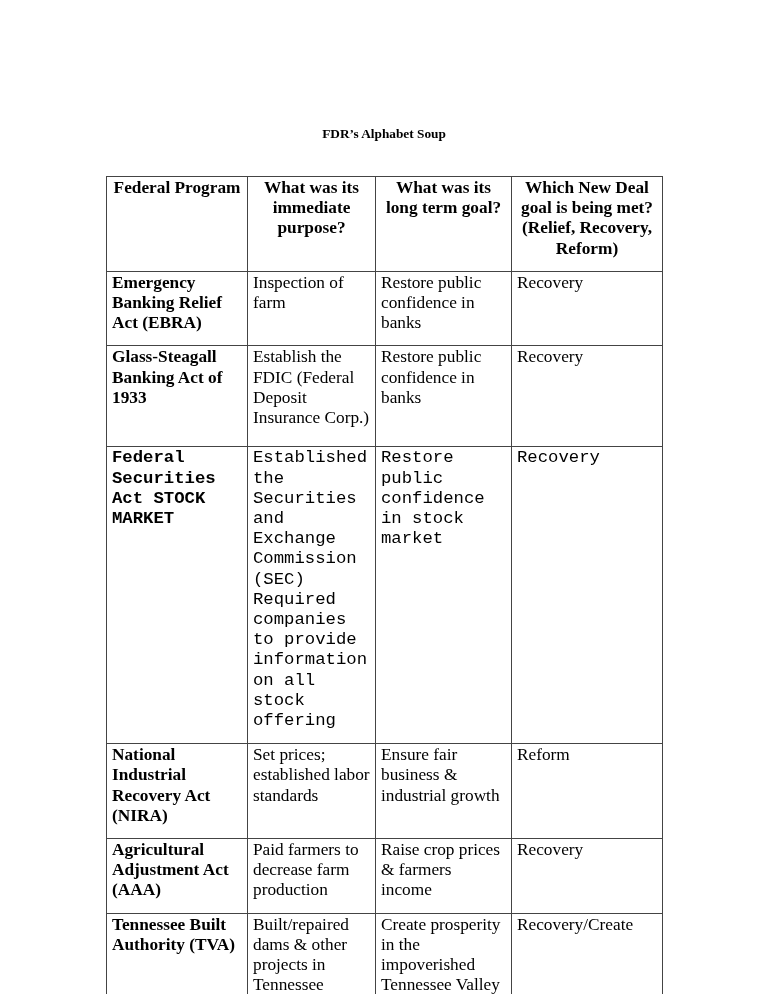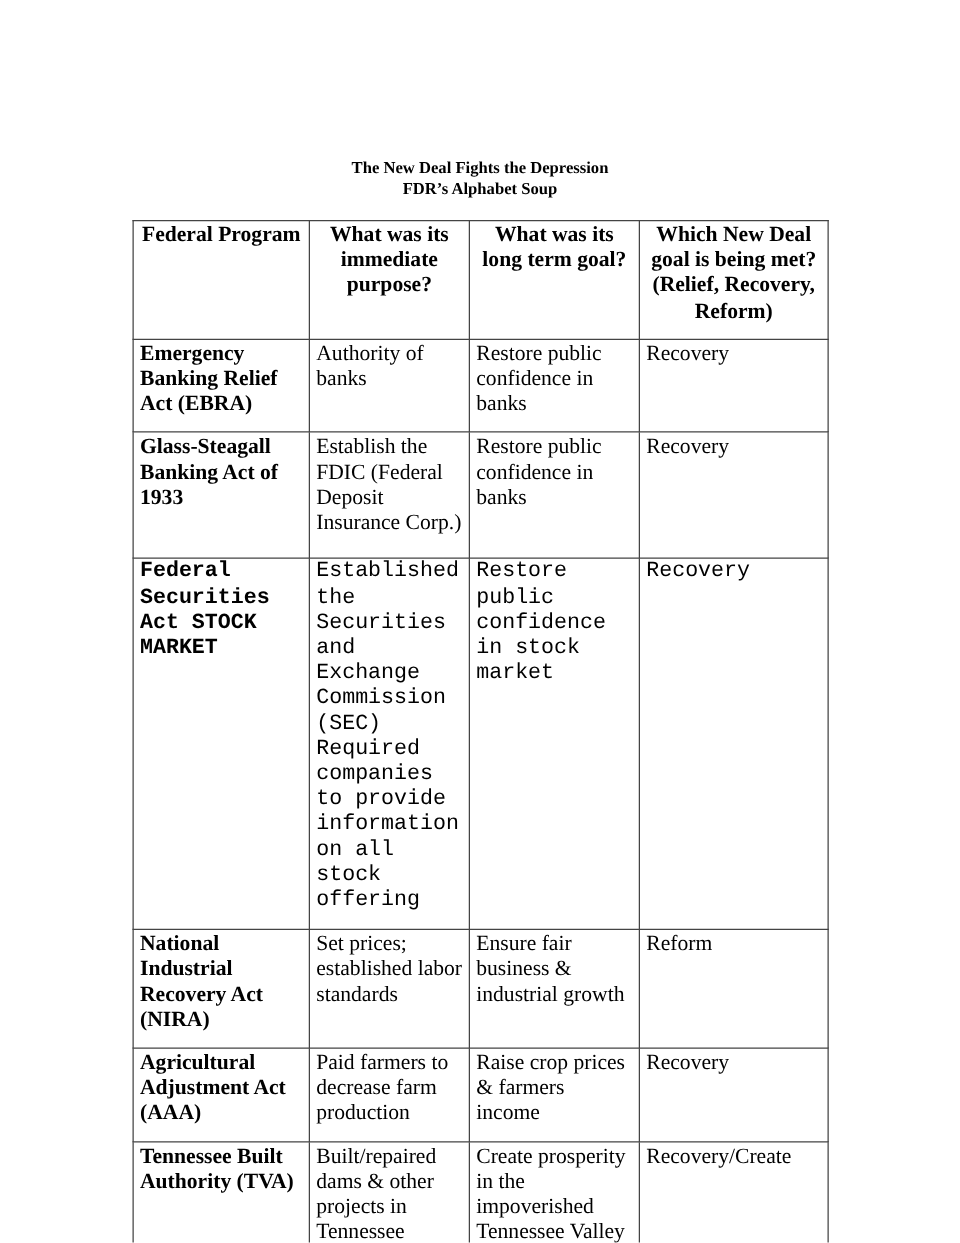--- a/index.html
+++ b/index.html
@@ -10,41 +10,40 @@
   th { font-weight: bold; text-align: center; }
   td.prog { font-weight: bold; text-align: left; }
   col.c1 { width: 141px; } col.c2 { width: 128px; } col.c3 { width: 136px; } col.c4 { width: 151px; }
   tr.h0 { height: 85px; } tr.r1 { height: 62px; margin-top: 40px; } tr.r2 { height: 101px; } tr.r3 { height: 203px; font-family: Liberation Mono, monospace; }
   tr.r4 { height: 81px; margin-top: 23px; } tr.r5 { height: 61px; font-family: Liberation Serif, serif; } tr.r6 { height: 102px; } tr.r7 { height: 20px; }
 </style>
 </head>
 <body>
 
 <div class="title">
-  <div>The New Deal Fights the Depression</div>
   <div>FDR’s Alphabet Soup</div>
 </div>
 
 <table>
   <colgroup>
       <col class="c1">
       <col class="c2">
       <col class="c3">
       <col class="c4">
     </colgroup>
   <tbody>
       <tr class="h0">
     <th>Federal Program</th>
     <th>What was its immediate purpose?</th>
     <th>What was its long term goal?</th>
     <th>Which New Deal goal is being met? (Relief, Recovery, Reform)</th>
   </tr>
   <tr class="r1">
     <td class="prog">Emergency Banking Relief Act (EBRA)</td>
-    <td>Authority of banks</td>
+    <td>Inspection of farm</td>
     <td>Restore public confidence in banks</td>
     <td>Recovery</td>
   </tr>
   <tr class="r2">
     <td class="prog">Glass-Steagall Banking Act of 1933</td>
     <td>Establish the FDIC (Federal Deposit Insurance Corp.)</td>
     <td>Restore public confidence in banks</td>
     <td>Recovery</td>
   </tr>
   <tr class="r3">

